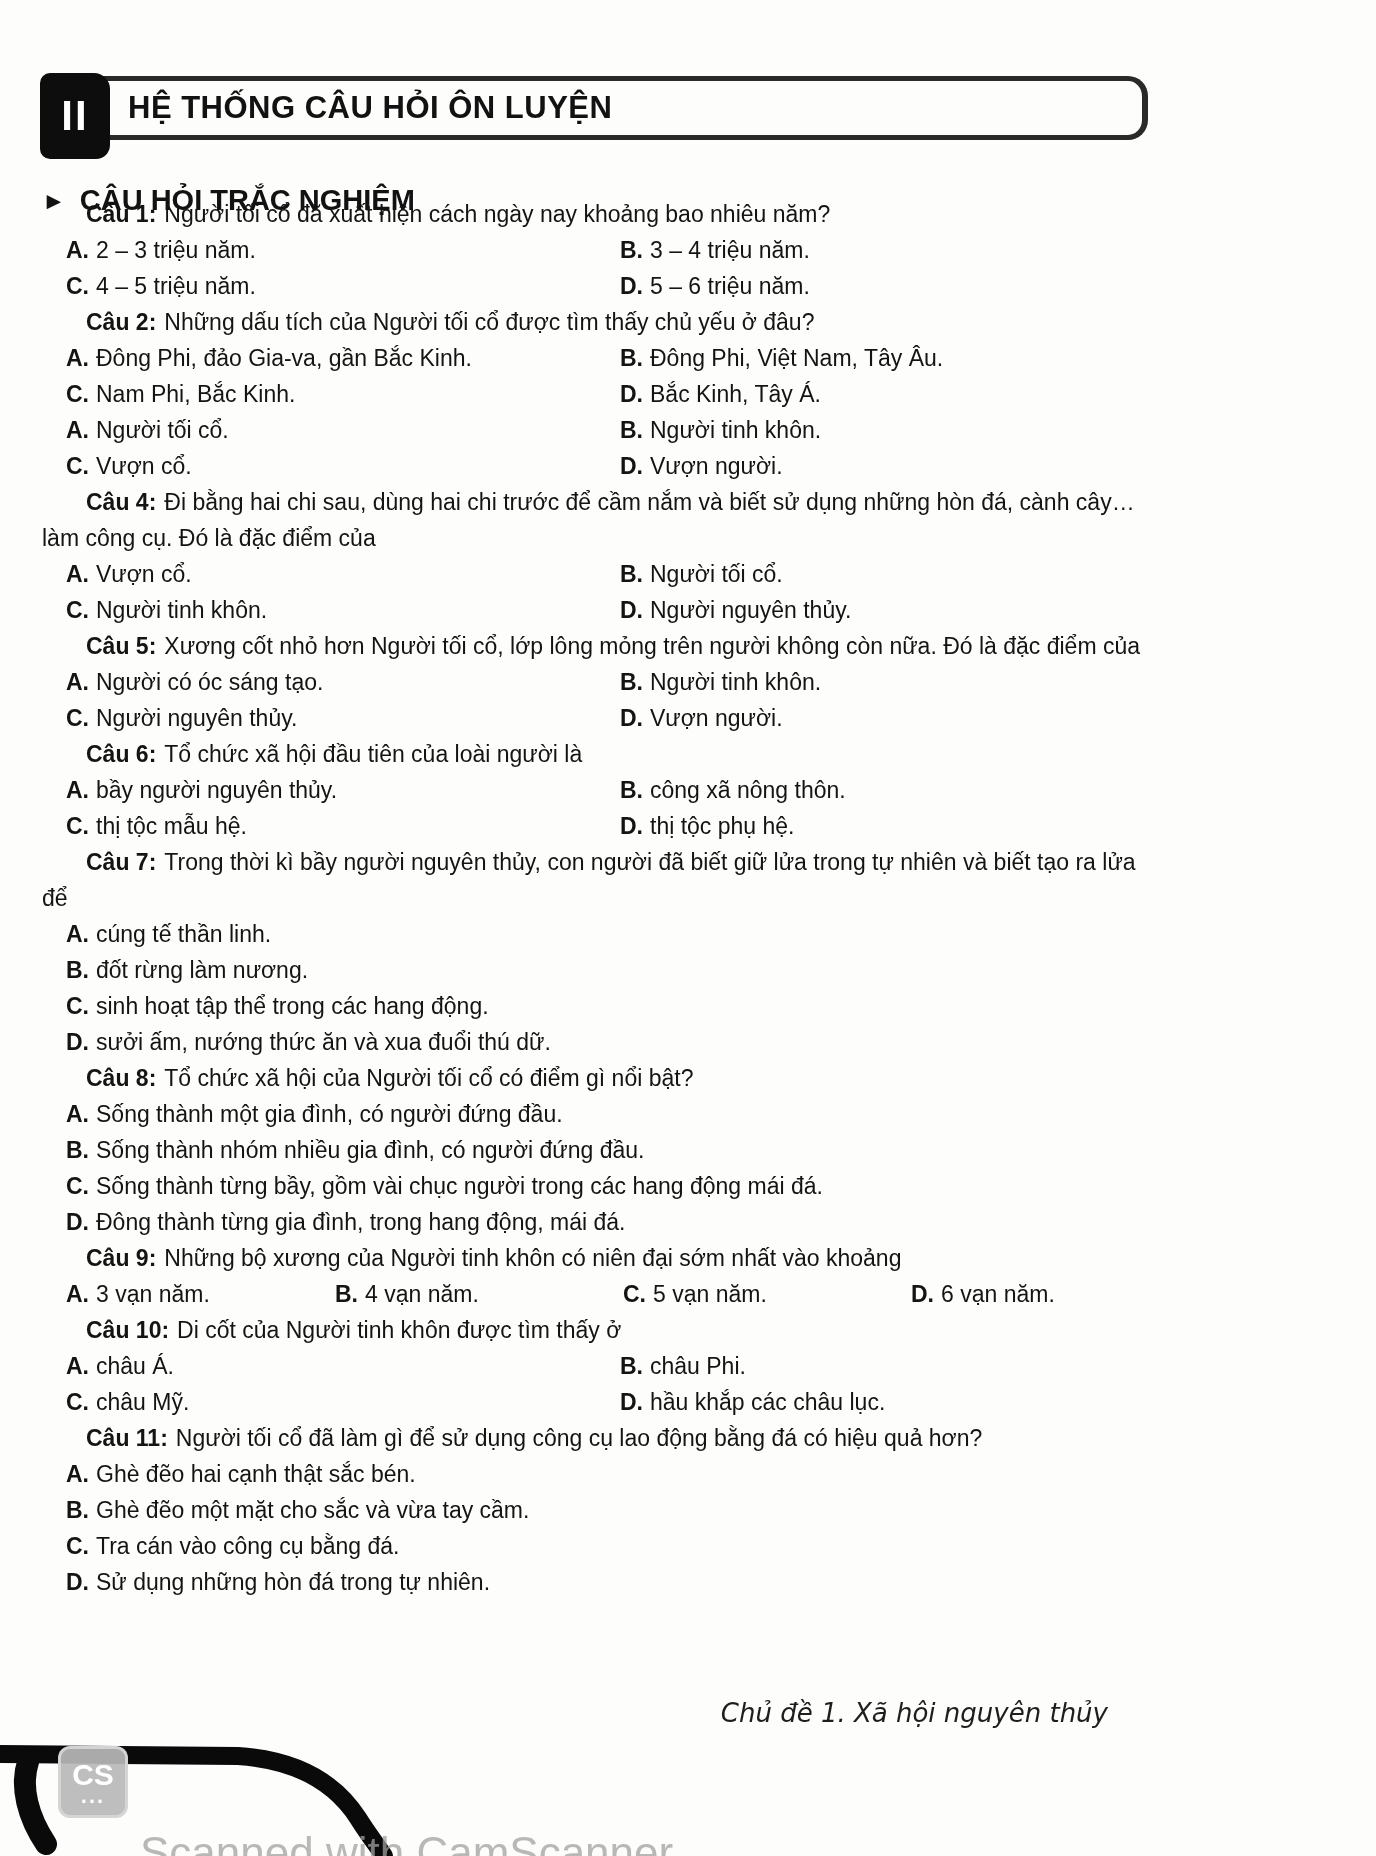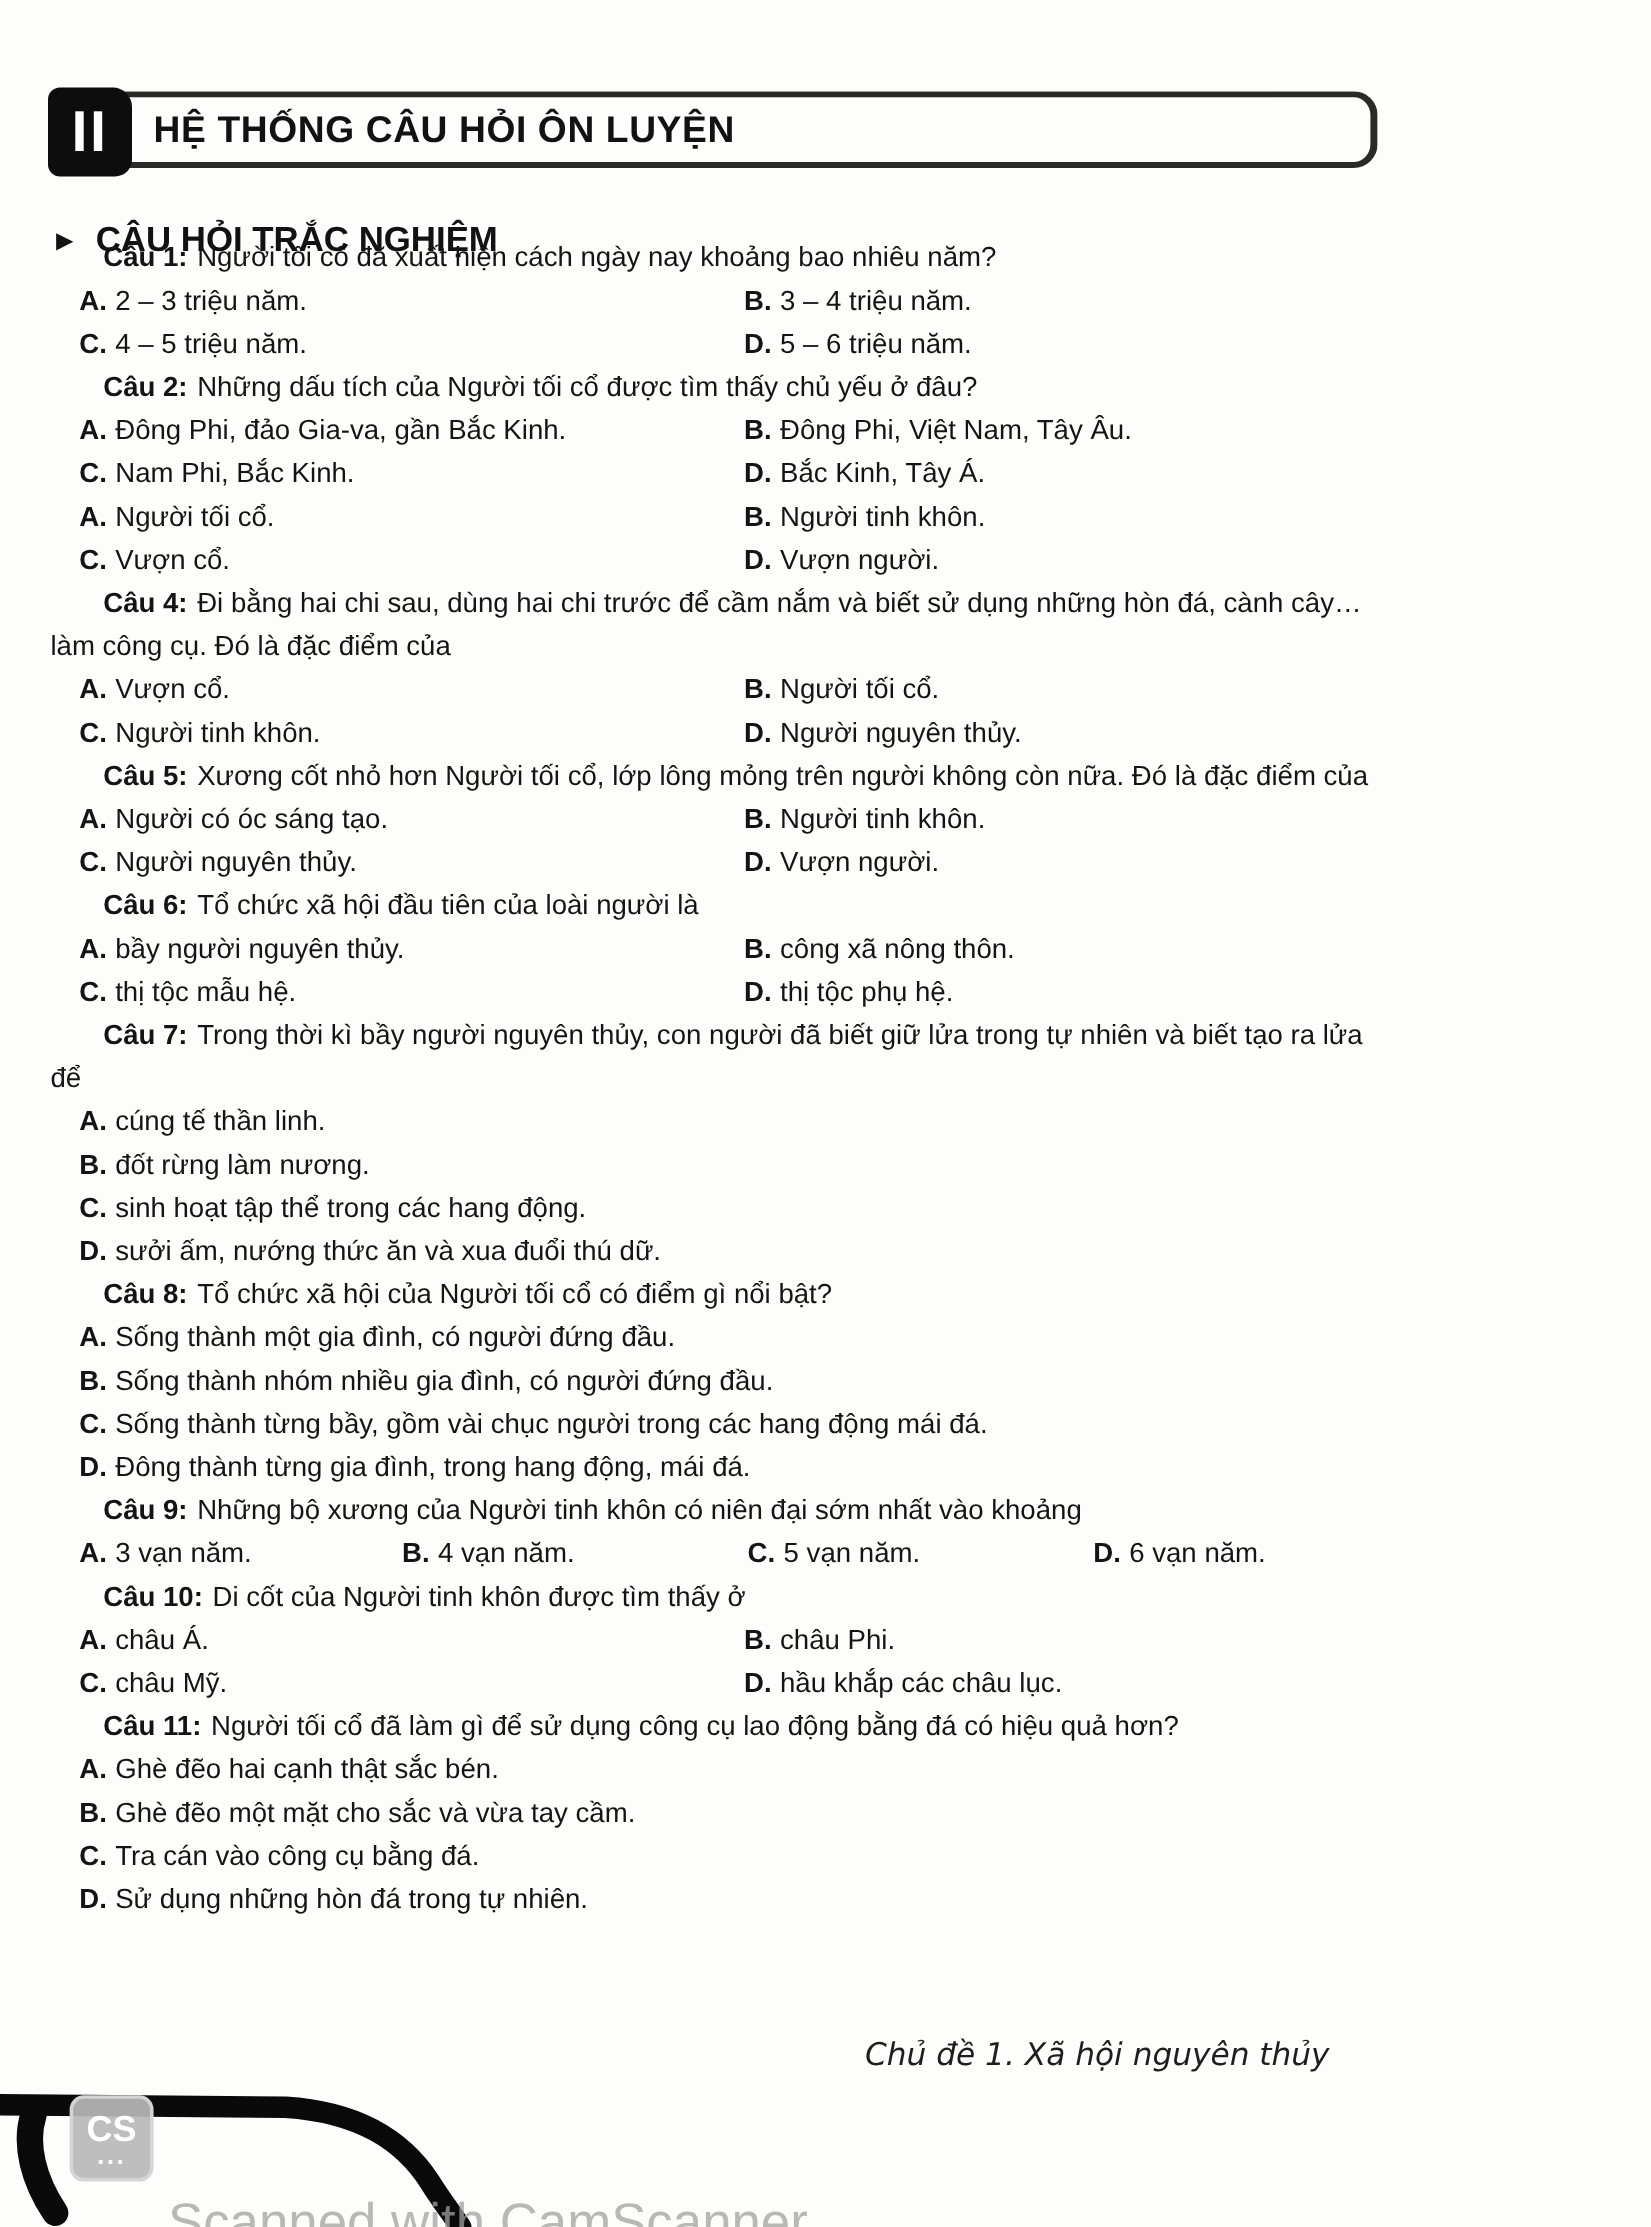--- a/index.html
+++ b/index.html
@@ -16,24 +16,24 @@
   
   .banner{position:absolute;left:40px;top:76px;width:1108px;height:64px;}
   .banner-outline{
     position:absolute;left:34px;top:0;right:0;bottom:0;
     border-top:5px solid #2a2a28;
     border-bottom:5px solid #2a2a28;
     border-right:6px solid #2a2a28;
     border-radius:0 20px 20px 0;
   }
   .banner-badge{
-    position:absolute;left:0;top:-3px;width:70px;height:74px;
+    position:absolute;left:0;top:-3px;width:70px;height:86px;
     background:#0d0d0d;border-radius:10px 16px 14px 10px;
     display:flex;align-items:center;justify-content:center;
-    color:#ffffff;font-weight:bold;font-size:48px;letter-spacing:2px;
+    color:#ffffff;font-weight:bold;font-size:42px;letter-spacing:2px;
   }
   .banner-title{
     position:absolute;left:88px;top:0;height:100%;
     display:flex;align-items:center;
     font-weight:bold;font-size:31px;letter-spacing:0.5px;color:#121212;
     white-space:nowrap;
   }
 
   
   .section-title{

